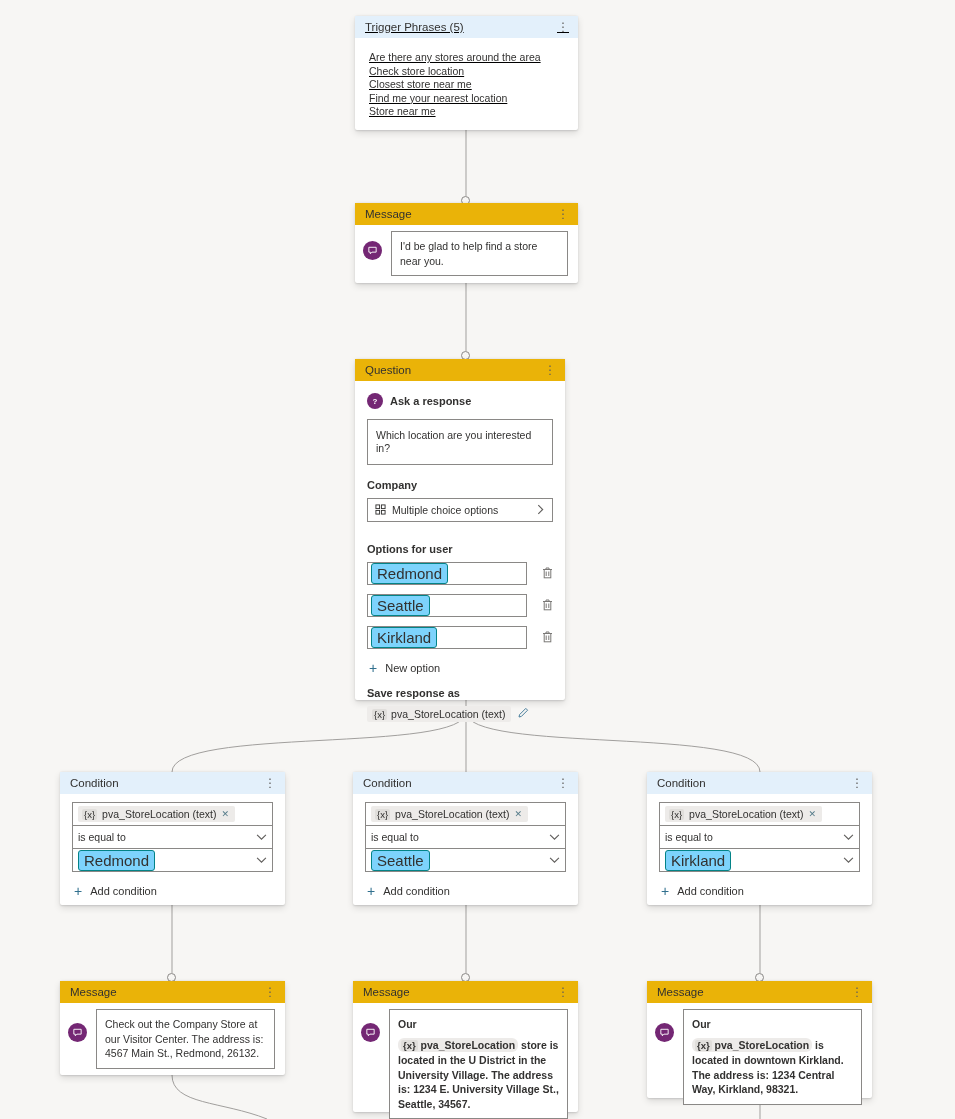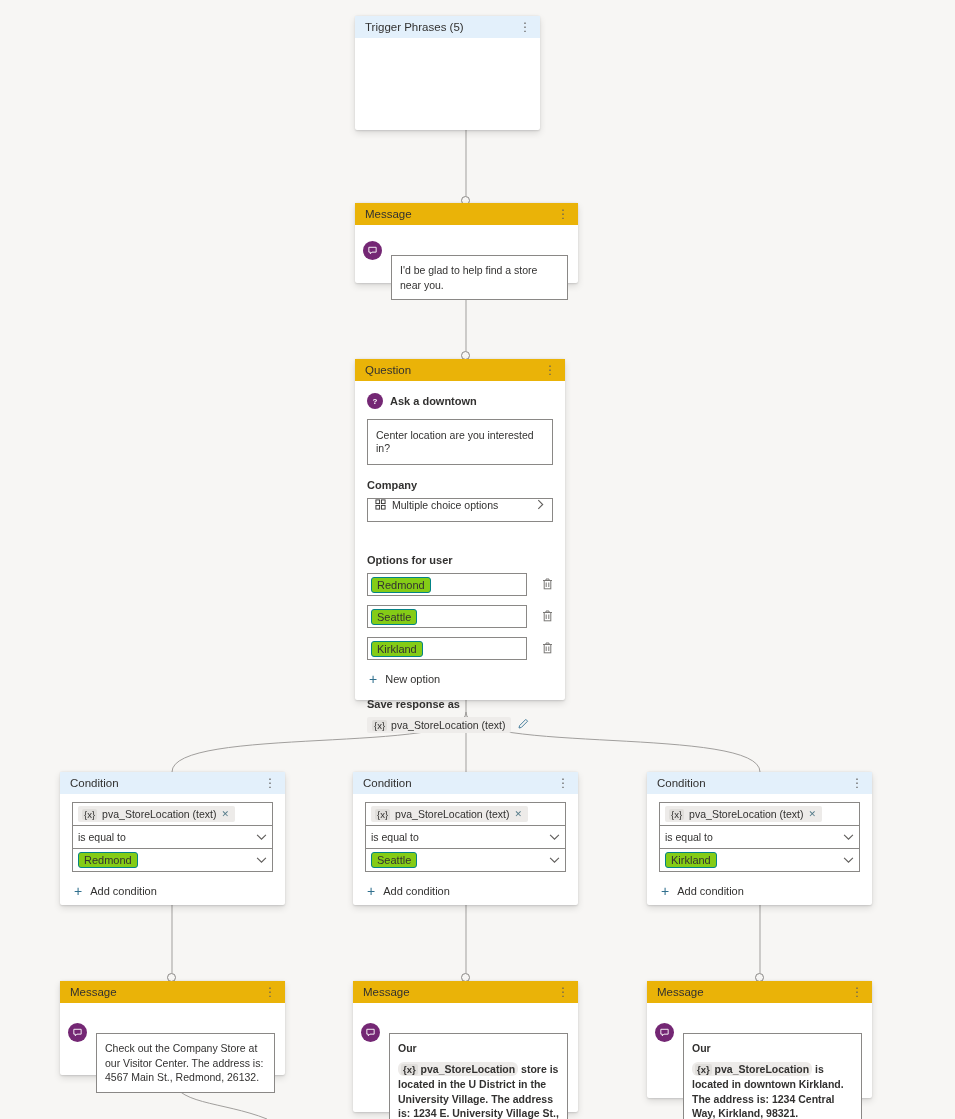--- a/index.html
+++ b/index.html
@@ -10,33 +10,33 @@
         box-shadow:0 .6px 1.8px rgba(0,0,0,.12),0 3px 7px rgba(0,0,0,.12);}
   .node-header{height:22px;display:flex;align-items:center;justify-content:space-between;
         padding:0 6px 0 10px;font-size:11.5px;color:#323130;}
   .hdr-blue{background:#e3f0fb;}
   .hdr-purple{background:#eab308;}
   .more{color:#605e5c;font-size:12px;line-height:12px;cursor:pointer;padding:0 3px;}
   .trigger-body{padding:13px 14px 10px 14px;font-size:10.5px;line-height:13.6px;color:#323130;}
   .msg-body{display:flex;gap:9px;padding:6px 10px 10px 8px;align-items:flex-start;}
   .msg-icon{width:19px;height:19px;border-radius:50%;background:#742774;flex:none;
         display:flex;align-items:center;justify-content:center;margin-top:14px;}
-  .msg-box{border:1px solid #8a8886;padding:7px 8px;font-size:10.5px;line-height:14.5px;color:#323130;flex:1;background:#fff;margin-top:24px;}
+  .msg-box{border:1px solid #8a8886;padding:7px 8px;font-size:10.5px;line-height:14.5px;color:#323130;flex:1;background:#fff;}
   .q-body{padding:8px 12px 12px 12px;font-size:10.5px;color:#323130;}
   .ask-row{display:flex;align-items:center;gap:7px;margin:4px 0 10px 0;font-size:11px;font-weight:bold;}
   .ask-icon{width:16px;height:16px;border-radius:50%;background:#742774;flex:none;
         display:flex;align-items:center;justify-content:center;color:#fff;font-size:8px;font-weight:bold;}
   .q-textbox{border:1px solid #8a8886;padding:9px 8px;margin-bottom:14px;line-height:13px;}
   .lbl{font-weight:bold;font-size:11px;margin-bottom:7px;}
-  .selectbox{border:1px solid #8a8886;height:22px;display:flex;gap:6px;
-        padding:0 7px;margin-bottom:32px;cursor:pointer;}
+  .selectbox{border:1px solid #8a8886;height:22px;display:flex;align-items:center;gap:6px;
+        padding:0 7px;margin-bottom:21px;cursor:pointer;}
   .selectbox .grow{flex:1;}
   .opt-row{display:flex;align-items:center;gap:15px;margin-bottom:9px;}
   .opt-box{border:1px solid #8a8886;width:163px;height:21px;display:flex;align-items:center;padding:0 3px;}
-  .chip{border:1px solid #038387;border-radius:3px;padding:1px 5px;font-size:11px;color:#323130;background:#84cc16;}
+  .chip{border:1px solid #038387;border-radius:3px;padding:1px 5px;font-size:15px;color:#323130;background:#7dd3fc;}
   .link-row{display:flex;align-items:center;gap:8px;margin:13px 0 0 2px;font-size:11px;color:#323130;cursor:pointer;}
   .plus{color:#31708e;font-size:14px;line-height:12px;font-weight:400;}
   .var-row{display:flex;align-items:center;gap:6px;margin-top:7px;}
   .var-pill{background:#eeecea;display:inline-flex;align-items:center;gap:4px;padding:2px 5px;font-size:10.5px;border-radius:2px;}
   .tok{background:#e0dedb;border-radius:2px;padding:0 2px;font-size:9.5px;color:#323130;}
   .cond-body{padding:8px 12px 10px 12px;font-size:10.5px;color:#323130;}
   .cond-box{border:1px solid #8a8886;height:22px;display:flex;align-items:center;padding:0 5px;box-sizing:content-box;margin-top:-1px;background:#fff;}
   .cond-box:first-child{margin-top:0;}
   .cond-chip{background:#edebe9;display:inline-flex;align-items:center;gap:5px;padding:2px 6px 2px 4px;border-radius:2px;font-size:10.5px;}
   .x-btn{color:#567c8a;font-size:9px;cursor:pointer;}
@@ -65,24 +65,31 @@
       <path d="M760 1098 L760 1119"></path>
     </g>
   </svg>
 
   <div class="dot" style="left:461px;top:196px;"></div>
   <div class="dot" style="left:461px;top:351px;"></div>
   <div class="dot" style="left:167px;top:973px;"></div>
   <div class="dot" style="left:461px;top:973px;"></div>
   <div class="dot" style="left:755px;top:973px;"></div>
 
-  <div class="node" style="left:355px;top:16px;width:185px;height:114px;">
+  <div class="node" style="left:355px;top:16px;width:223px;height:114px;text-decoration:underline;">
     <div class="node-header hdr-blue">
       <span>Trigger Phrases (5)</span>
       <span class="more">⋮</span>
+    </div>
+    <div class="trigger-body">
+      <div>Are there any stores around the area</div>
+      <div>Check store location</div>
+      <div>Closest store near me</div>
+      <div>Find me your nearest location</div>
+      <div>Store near me</div>
     </div>
   </div>
 
   <div class="node" style="left:355px;top:203px;width:223px;height:80px;">
     <div class="node-header hdr-purple">
       <span>Message</span>
       <span class="more">⋮</span>
     </div>
     <div class="msg-body">
       <span class="msg-icon" style="margin-top:10px;">
@@ -95,23 +102,23 @@
   </div>
 
   <div class="node" style="left:355px;top:359px;width:210px;height:341px;">
     <div class="node-header hdr-purple">
       <span>Question</span>
       <span class="more">⋮</span>
     </div>
     <div class="q-body">
       <div class="ask-row">
         <span class="ask-icon">?</span>
-        <span>Ask a downtown</span>
-      </div>
-      <div class="q-textbox">Center location are you interested in?</div>
+        <span>Ask a response</span>
+      </div>
+      <div class="q-textbox">Which location are you interested in?</div>
       <div class="lbl">Company</div>
       <div class="selectbox">
         <span>
           <svg width="11" height="11" viewBox="0 0 12 12">
               <g fill="none" stroke="#323130">
                 <rect x="1" y="1" width="4" height="4"></rect>
                 <rect x="7" y="1" width="4" height="4"></rect>
                 <rect x="1" y="7" width="4" height="4"></rect>
                 <rect x="7" y="7" width="4" height="4"></rect>
               </g>

